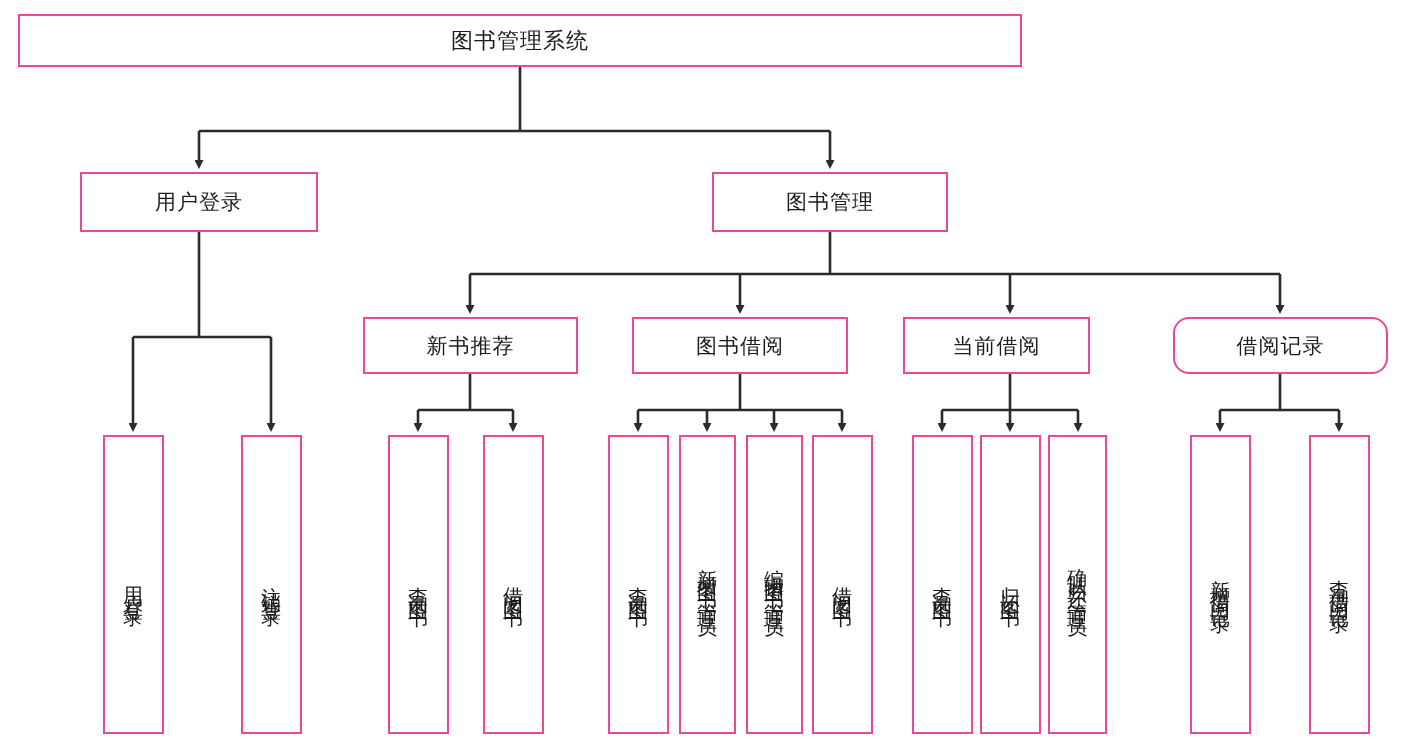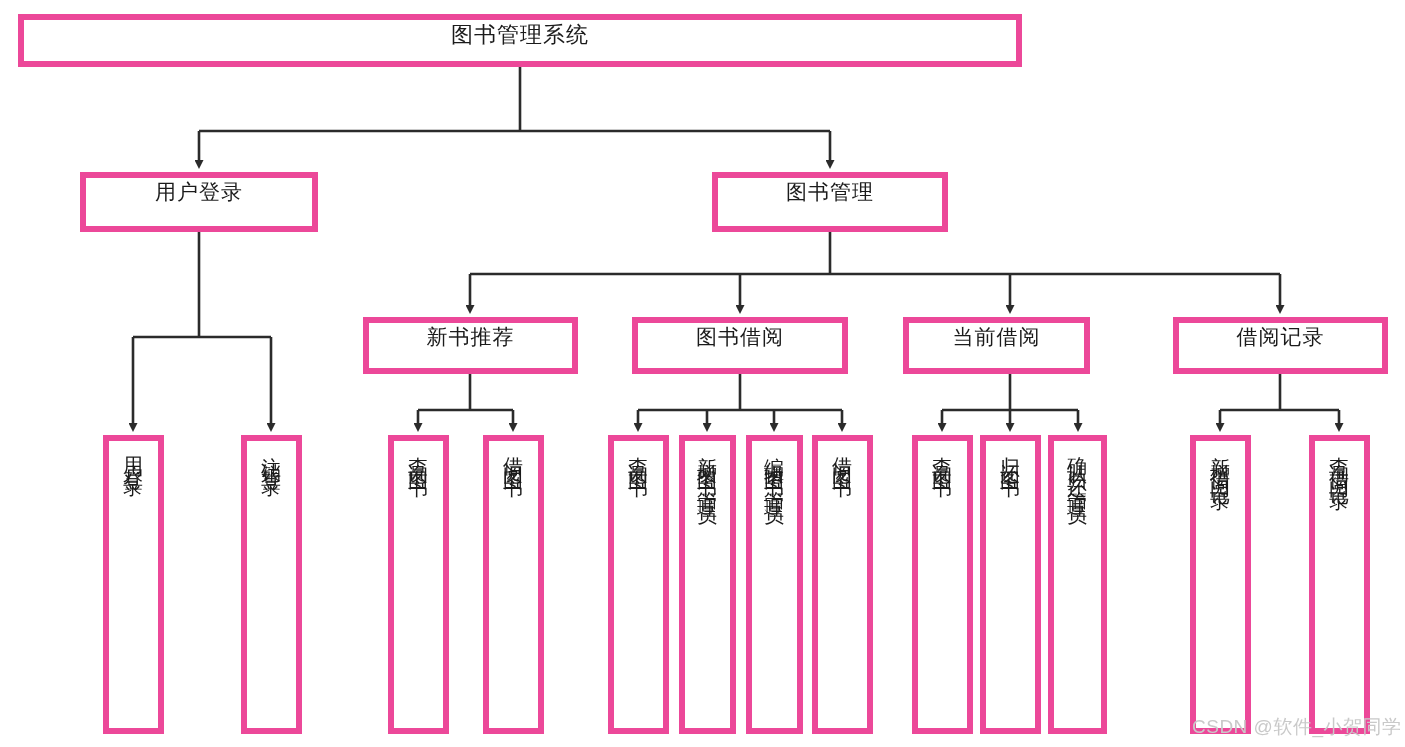--- a/index.html
+++ b/index.html
@@ -21,24 +21,24 @@
   #diagram-svg {
     position: absolute;
     left: 0;
     top: 0;
     width: 1405px;
     height: 747px;
   }
   .node-box {
     position: absolute;
     box-sizing: border-box;
-    border: 6px solid #ec4899;
+    border: 2px solid #ec4899;
     background: #ffffff;
     display: flex;
-    align-items: flex-start;
+    align-items: center;
     justify-content: center;
     color: #1b1b1b;
   }
   .node-h {
     font-size: 21px;
     letter-spacing: 1px;
     white-space: nowrap;
   }
   .node-root {
     font-size: 22px;
@@ -132,21 +132,21 @@
 
   <div class="node-box node-h" style="left:712px; top:172px; width:236px; height:60px;">
     <span>图书管理</span>
   </div>
   <div class="node-box node-h" style="left:632px; top:317px; width:216px; height:57px;">
     <span>图书借阅</span>
   </div>
   <div class="node-box node-h" style="left:903px; top:317px; width:187px; height:57px;">
     <span>当前借阅</span>
   </div>
-  <div class="node-box node-h" style="left:1173px; top:317px; width:215px; height:57px;">
+  <div class="node-box node-h" style="left:1173px; top:317px; width:215px; height:57px;border-radius:16px;">
     <span>借阅记录</span>
   </div>
 
   <div class="node-box" style="left:103px; top:435px; width:61px; height:299px;">
     <span class="node-v">用户登录</span>
   </div>
   <div class="node-box" style="left:241px; top:435px; width:61px; height:299px;">
     <span class="node-v">注销登录</span>
   </div>
 
@@ -180,15 +180,14 @@
     <span class="node-v">确认归还（管理员）</span>
   </div>
 
   <div class="node-box" style="left:1190px; top:435px; width:61px; height:299px;">
     <span class="node-v">新增借阅记录</span>
   </div>
   <div class="node-box" style="left:1309px; top:435px; width:61px; height:299px;">
     <span class="node-v">查询借阅记录</span>
   </div>
 
-  <div class="watermark" style="left:1192px; top:714px;">CSDN @软件_小贺同学</div>
 
 </div>
 
 </body></html>

